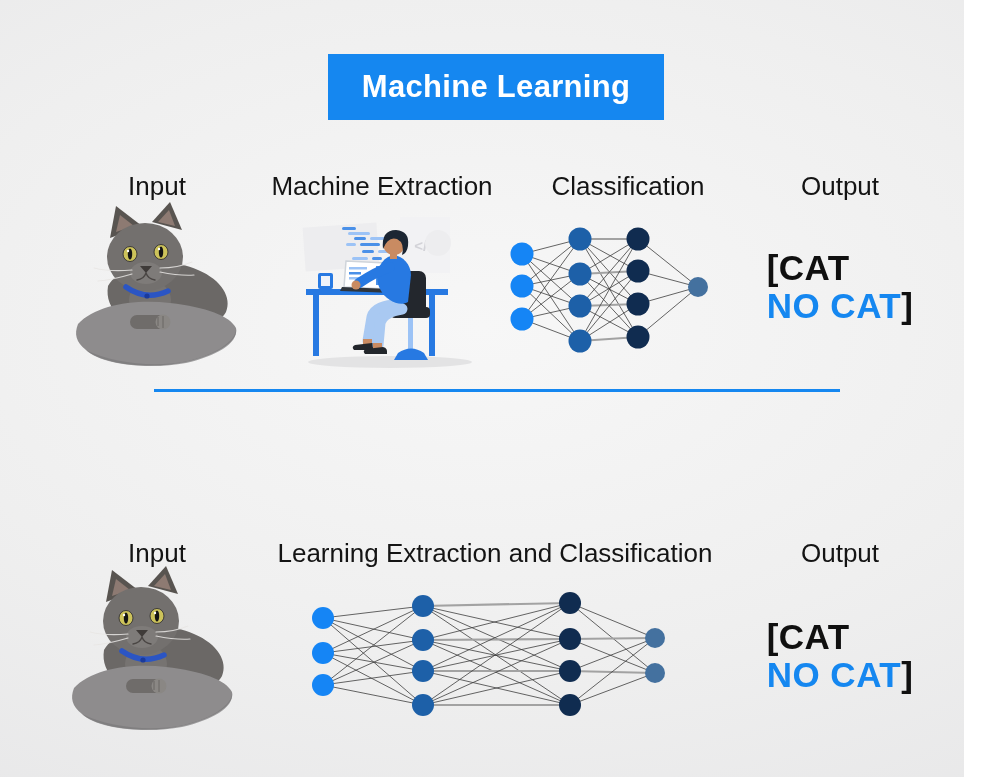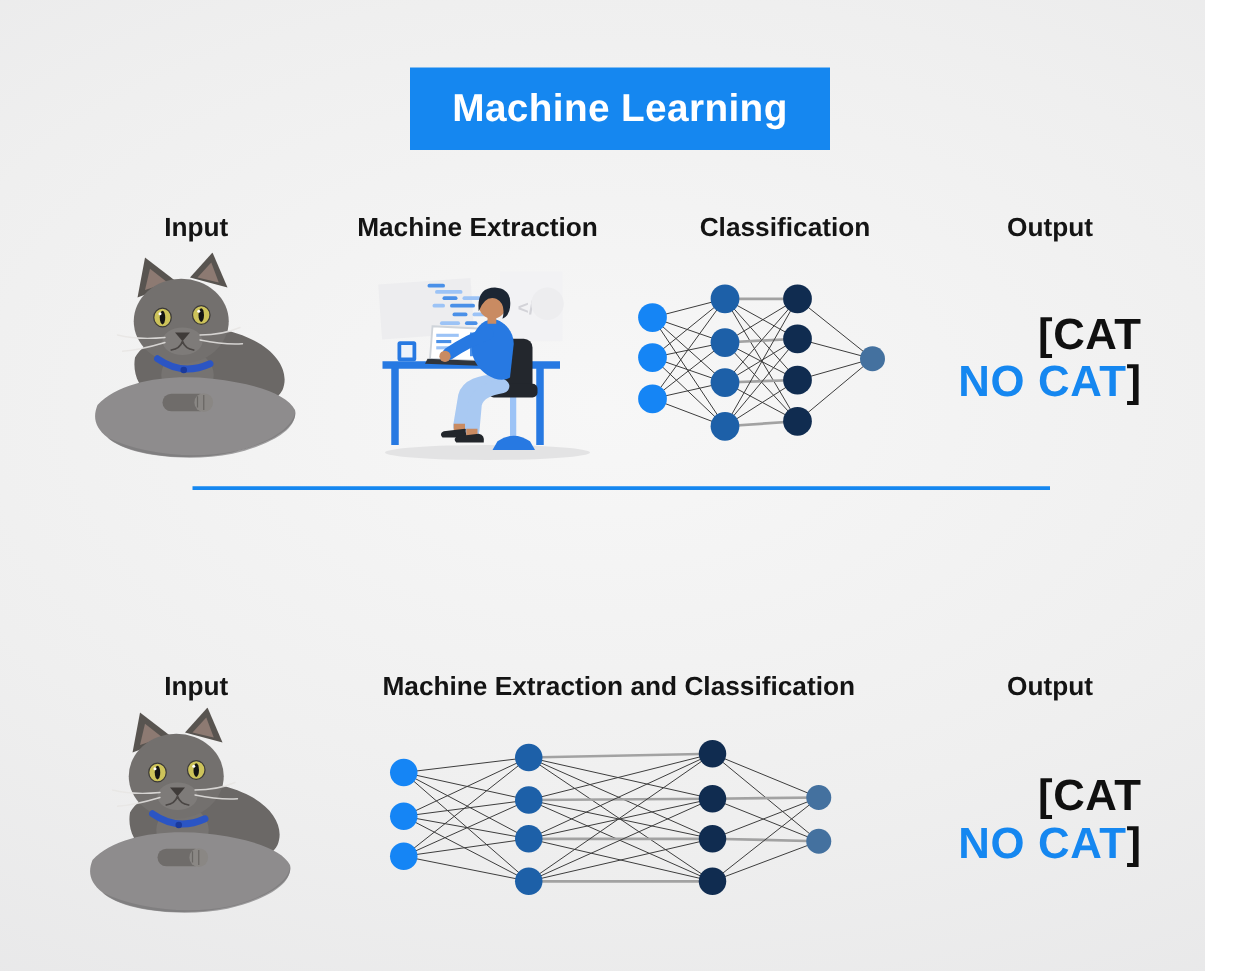--- a/index.html
+++ b/index.html
@@ -10,25 +10,25 @@
   }
   .title-box{
     position:absolute;background:var(--accent,#1587f0);color:#ffffff;
     display:flex;align-items:center;justify-content:center;
     font-weight:700;font-size:31px;letter-spacing:.3px;
   }
   .ml-title{left:328px;top:54px;width:336px;height:66px;}
   .dl-title{left:358px;top:422px;width:277px;height:66px;}
   .col-label{
     position:absolute;transform:translateX(-50%);
-    font-weight:700;font-size:21px;color:#141414;white-space:nowrap;
+    font-weight:400;font-size:26px;color:#141414;white-space:nowrap;
   }
   .result{
     position:absolute;transform:translateX(-50%);
-    font-weight:700;font-size:35px;line-height:38px;text-align:right;
+    font-weight:700;font-size:35px;line-height:38px;text-align:left;
     letter-spacing:.5px;white-space:nowrap;
   }
   .result .dark{color:#101010;}
   .result .blue{color:var(--accent,#1587f0);}
   .divider{position:absolute;left:154px;top:389px;width:686px;height:3px;background:var(--accent,#1587f0);}
   .art{position:absolute;}
 </style>
 </head>
 <body>
 
@@ -203,21 +203,21 @@
 
   <div class="result" style="left:840px;top:249px">
     <div><span class="dark">[</span><span class="dark">CAT</span></div>
     <div><span class="blue">NO CAT</span><span class="dark">]</span></div>
   </div>
 
   <div class="divider"></div>
 
 
   <div class="col-label" style="left:157px;top:538px">Input</div>
-  <div class="col-label" style="left:495px;top:538px">Machine Extraction and Classification</div>
+  <div class="col-label" style="left:495px;top:538px">Learning Extraction and Classification</div>
   <div class="col-label" style="left:840px;top:538px">Output</div>
 
   <svg class="art" style="left:66px;top:566px" width="176" height="170" viewBox="0 0 176 170">
     <use href="#cat-sym"></use>
   </svg>
 
   <svg id="net-dl" class="art" style="left:300px;top:588px" width="380" height="145" viewBox="0 0 380 145">
       <line x1="23" y1="30" x2="123" y2="18" stroke="#3d3d3d" stroke-width="0.8"></line>
       <line x1="23" y1="30" x2="123" y2="52" stroke="#3d3d3d" stroke-width="0.8"></line>
       <line x1="23" y1="30" x2="123" y2="83" stroke="#3d3d3d" stroke-width="0.8"></line>

